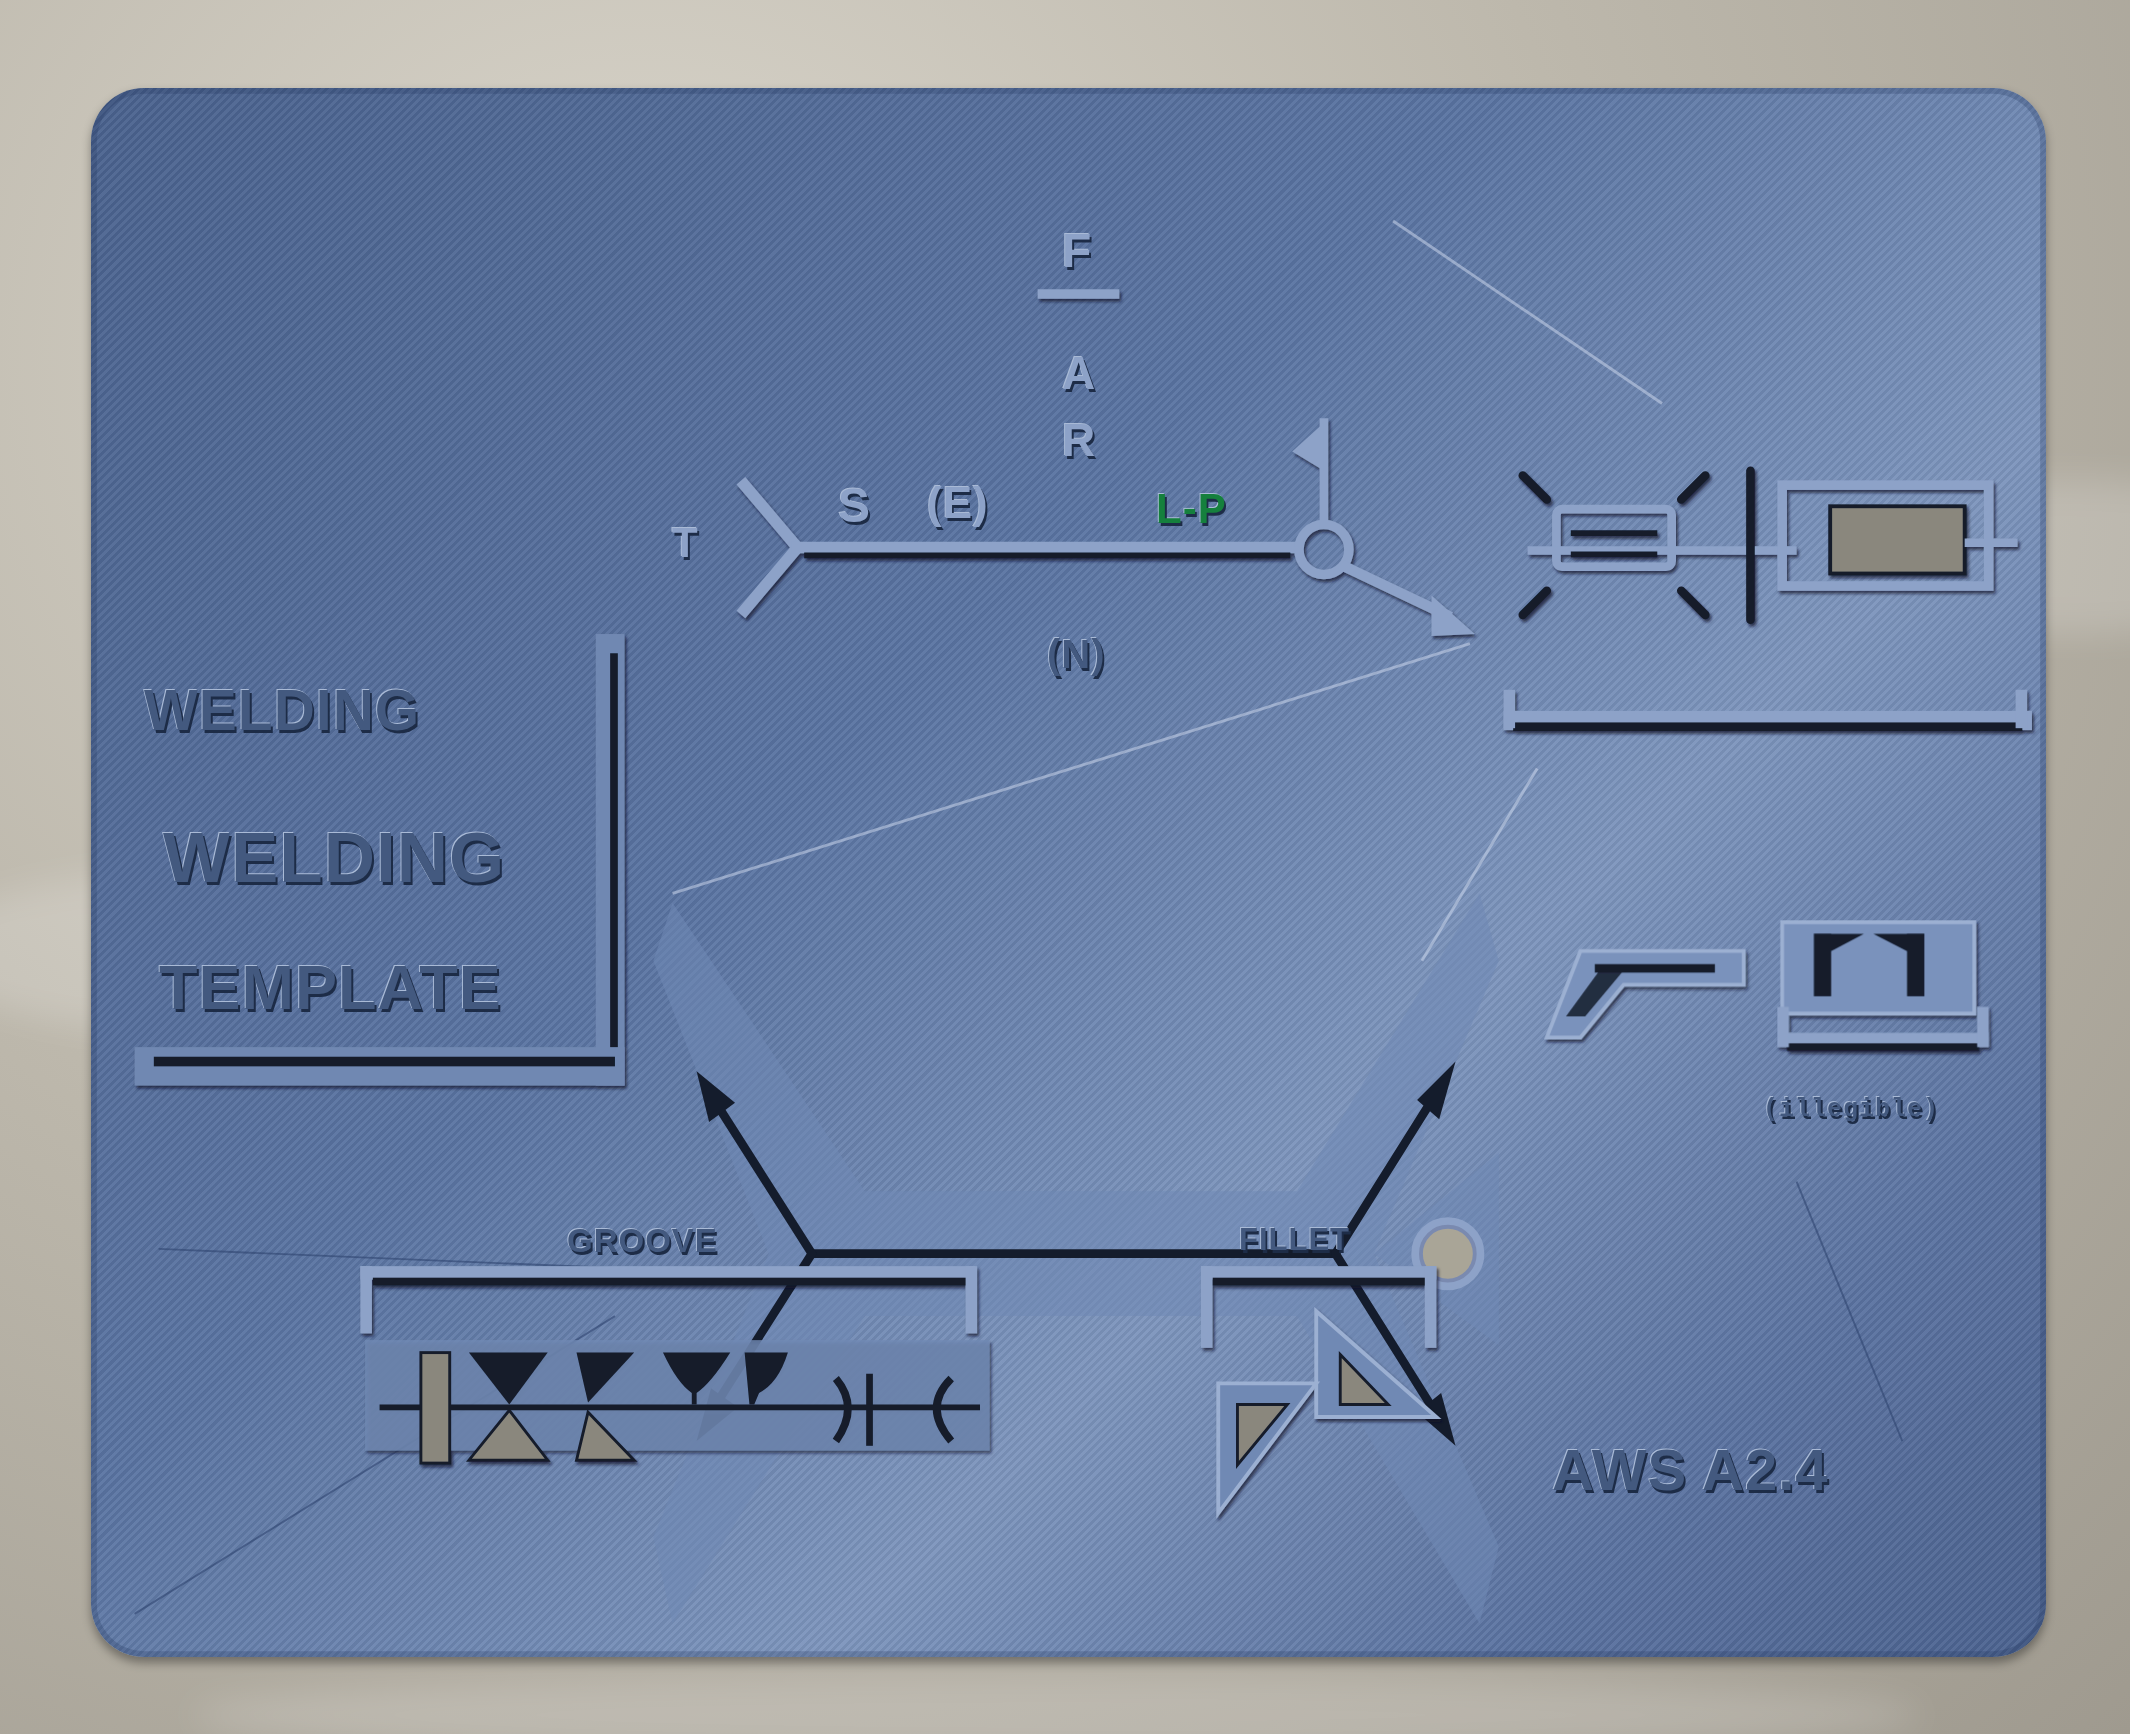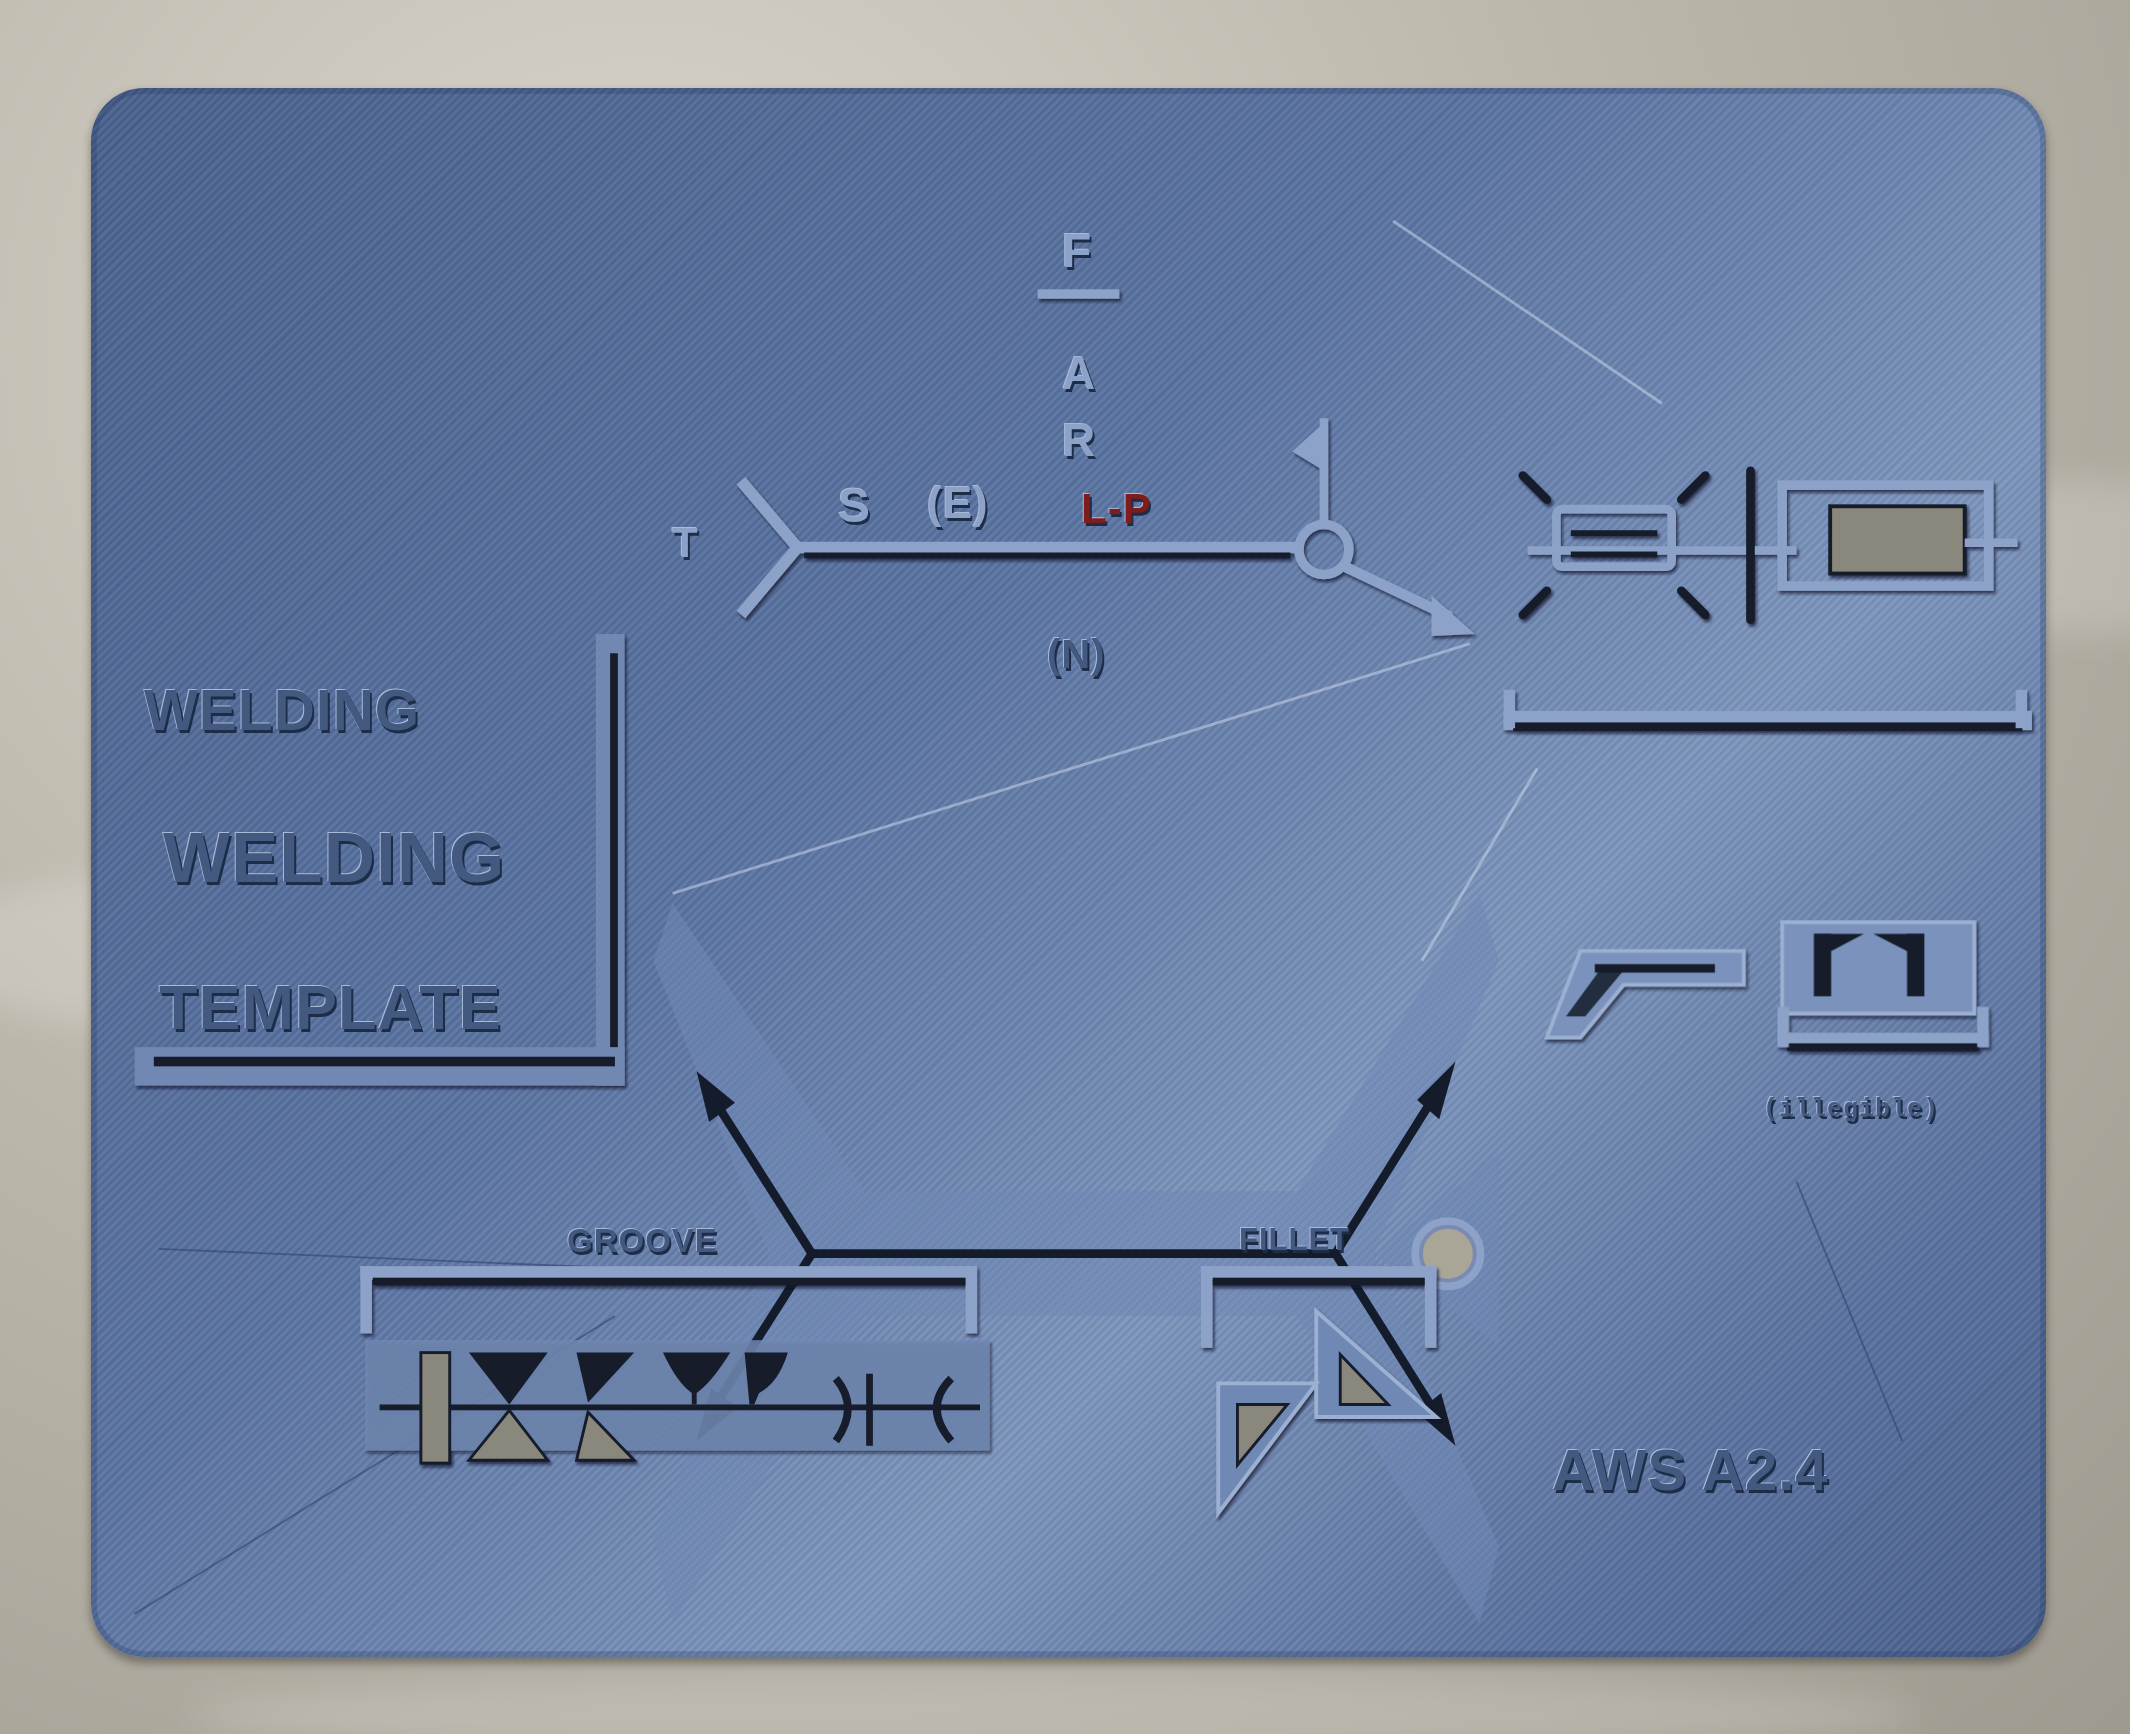--- a/index.html
+++ b/index.html
@@ -152,26 +152,26 @@
     <rect x="1483" y="1318" width="12" height="85" fill="#8da2c8"></rect>
     <polygon points="1370,1365 1495,1475 1370,1475" fill="#7089b4" stroke="#9cb0d2" stroke-width="4"></polygon>
     <polygon points="1395,1410 1445,1462 1395,1462" fill="#8a877d" stroke="#141c2c" stroke-width="3"></polygon>
     <polygon points="1268,1440 1370,1440 1268,1575" fill="#7089b4" stroke="#9cb0d2" stroke-width="4"></polygon>
     <polygon points="1288,1462 1340,1462 1288,1525" fill="#8a877d" stroke="#141c2c" stroke-width="3"></polygon>
   </g>
 </svg>
 
 <div class="embossed" style="left:144px;top:677px;font-size:57px;">WELDING</div>
 <div class="embossed" style="left:163px;top:817px;font-size:71px;">WELDING</div>
-<div class="embossed" style="left:159px;top:951px;font-size:63px;margin-top:20px;">TEMPLATE</div>
+<div class="embossed" style="left:159px;top:951px;font-size:63px;">TEMPLATE</div>
 
 <div class="embossed" style="left:672px;top:519px;font-size:42px;color:#8da2c8;">T</div>
 <div class="embossed" style="left:838px;top:478px;font-size:48px;color:#8da2c8;">S</div>
 <div class="embossed" style="left:927px;top:478px;font-size:44px;color:#8da2c8;">(E)</div>
-<div class="embossed" style="left:1081px;top:485px;font-size:42px;color:#7f1d1d;">L-P</div>
+<div class="embossed" style="left:1156px;top:485px;font-size:42px;color:#15803d;">L-P</div>
 <div class="embossed" style="left:1062px;top:223px;font-size:48px;color:#8da2c8;">F</div>
 <div class="embossed" style="left:1062px;top:346px;font-size:46px;color:#8da2c8;">A</div>
 <div class="embossed" style="left:1062px;top:413px;font-size:46px;color:#8da2c8;">R</div>
 <div class="embossed" style="left:1047px;top:632px;font-size:40px;">(N)</div>
 
 <div class="embossed" style="left:567px;top:1222px;font-size:33px;">GROOVE</div>
 <div class="embossed" style="left:1239px;top:1222px;font-size:31px;text-align:center;">FILLET</div>
 <div class="embossed" style="left:1763px;top:1095px;font-size:25px;font-family:Liberation Mono, monospace;">(illegible)</div>
 
 <div class="embossed" style="left:1552px;top:1436px;font-size:58px;">AWS A2.4</div>

